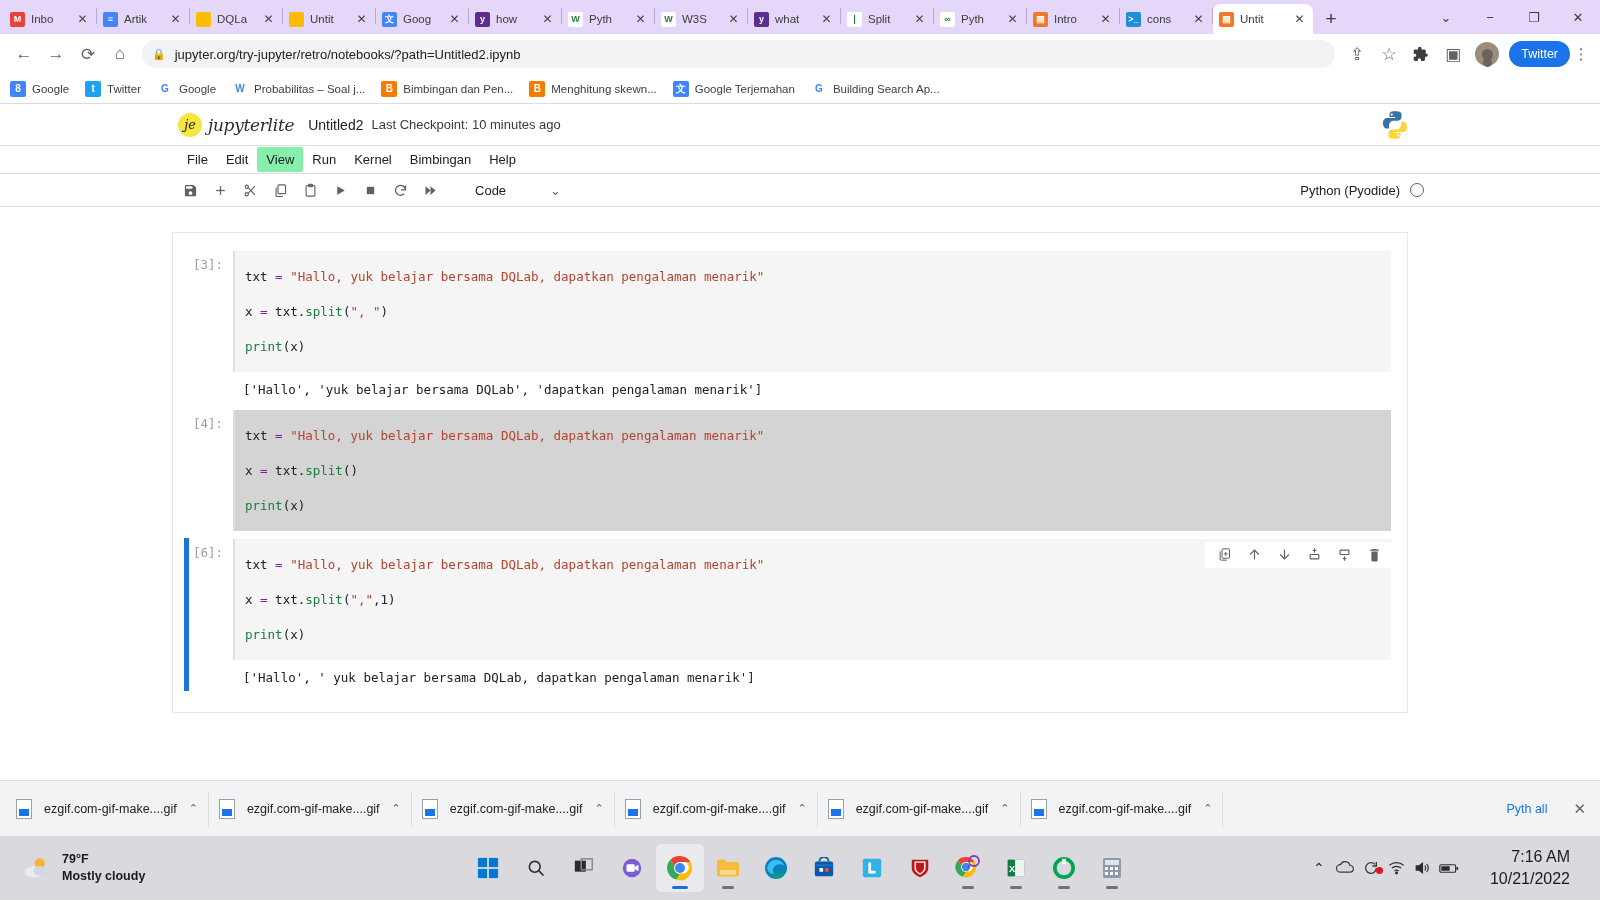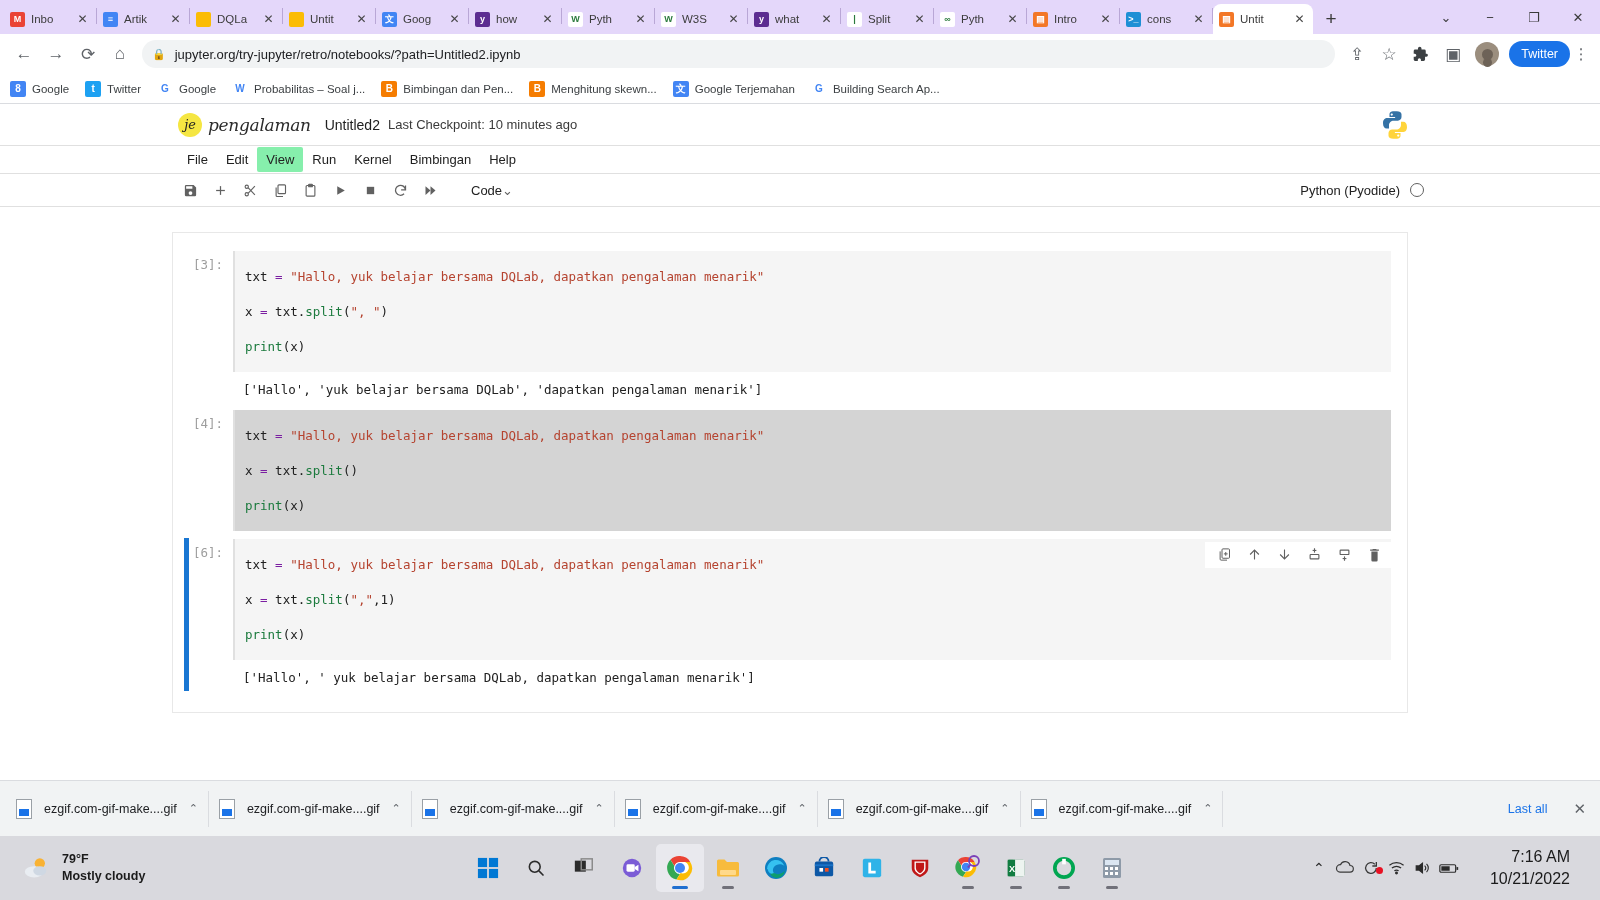--- a/index.html
+++ b/index.html
@@ -104,22 +104,22 @@
   .jp-menu { font-size: 13px; color: #212121; padding: 5px 9px; border-radius: 2px; }
   .jp-menu.active { background: #86efac; }
 
   .jp-toolbar {
     height: 33px; display: flex; align-items: center; padding-left: 175px;
     border-bottom: 1px solid #e0e0e0; position: relative;
   }
   .tb { width: 30px; height: 26px; display: flex; align-items: center;
         justify-content: center; color: #616161; }
   .celltype {
-    margin-left: 20px; width: 110px; height: 25px; display: flex; align-items: center;
-    justify-content: flex-start; font-size: 13px; color: #212121; padding: 0 6px;
+    margin-left: 12px; width: 110px; height: 25px; display: flex; align-items: center;
+    justify-content: flex-end; font-size: 13px; color: #212121; padding: 0 6px; gap: 44px;
   }
   .kernelinfo { position: absolute; right: 176px; display: flex; align-items: center;
                 font-size: 13px; color: #212121; }
   .kcircle { width: 14px; height: 14px; border: 1.5px solid #616161; border-radius: 50%;
              margin-left: 10px; }
 
   .notebook {
     position: absolute; left: 172px; top: 128px; width: 1236px;
     background: #fff; border: 1px solid #e8e8e8; padding: 14px 0 18px 0;
   }
@@ -351,21 +351,21 @@
         <span class="bmico" style="background: rgb(255, 255, 255); color: rgb(66, 133, 244);">G</span>
         <span>Building Search Ap...</span>
       </div>
     </div>
 
   <div class="page">
 
     <div class="jp-header">
       <div class="jp-logo">
         <div class="bulb">je</div>
-        <div class="wordmark">pengalaman</div>
+        <div class="wordmark">jupyterlite</div>
       </div>
       <div class="jp-title">Untitled2</div>
       <div class="jp-checkpoint">Last Checkpoint: 10 minutes ago</div>
       <div class="pyicon">
         <svg width="30" height="32" viewBox="0 0 24 24">
           <path fill="#3572A5" d="M11.9 1c-2.4 0-4.3.4-4.3 2.4v2.2h4.5v.8H5.9c-1.9 0-3.5 1.2-3.5 4.1 0 2.6 1.1 4.2 3 4.2h1.8v-2.6c0-2 1.7-3.6 3.7-3.6h3.4c1.6 0 2.9-1.3 2.9-2.9V3.4C17.2 1.9 15.5 1 13.5 1h-1.6zM9.4 2.7c.5 0 .9.4.9.9s-.4.9-.9.9-.9-.4-.9-.9.4-.9.9-.9z"></path>
           <path fill="#FFD43B" d="M12.1 23c2.4 0 4.3-.4 4.3-2.4v-2.2h-4.5v-.8h6.2c1.9 0 3.5-1.2 3.5-4.1 0-2.6-1.1-4.2-3-4.2h-1.8v2.6c0 2-1.7 3.6-3.7 3.6H9.7c-1.6 0-2.9 1.3-2.9 2.9v2.2c0 1.5 1.7 2.4 3.7 2.4h1.6zm2.5-1.7c-.5 0-.9-.4-.9-.9s.4-.9.9-.9.9.4.9.9-.4.9-.9.9z"></path>
         </svg>
       </div>
     </div>
@@ -536,21 +536,21 @@
           <span class="dlico"></span>
           <span>ezgif.com-gif-make....gif</span>
           <span class="dlcaret">⌃</span>
         </div>
         <div class="dlitem">
           <span class="dlico"></span>
           <span>ezgif.com-gif-make....gif</span>
           <span class="dlcaret">⌃</span>
         </div>
       </div>
-    <div class="showall">Last all</div>
+    <div class="showall">Pyth all</div>
     <div class="shelfclose">✕</div>
   </div>
 </div>
 
 <div class="taskbar">
   <div class="weather">
     <div class="wicon">
       <svg width="30" height="26" viewBox="0 0 32 26">
         <circle cx="19" cy="8" r="5.5" fill="#f9b233"></circle>
         <ellipse cx="13" cy="17" rx="10" ry="6" fill="#e9edf2"></ellipse>

